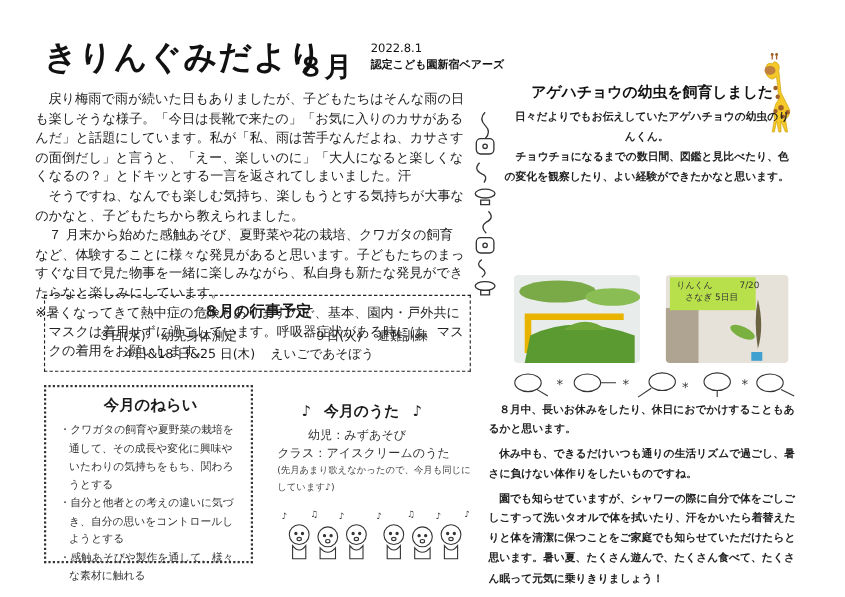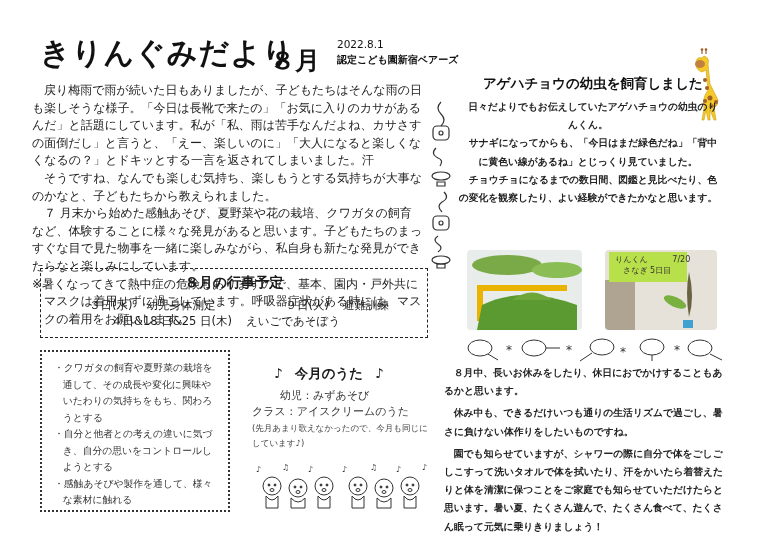--- a/index.html
+++ b/index.html
@@ -87,20 +87,21 @@
     <span class="ev-date">９日(火)</span>
     <span class="ev-name">避難訓練</span>
   </div>
   <div class="events-row r2">
     <span class="ev-date">４日&amp;18 日&amp;25 日(木)</span>
     <span class="ev-name">えいごであそぼう</span>
   </div>
 </div>
 
 <div class="abs aim-box">
+  <div class="aim-title">今月のねらい</div>
   <ul class="aim-list">
     <li>・クワガタの飼育や夏野菜の栽培を通して、その成長や変化に興味やいたわりの気持ちをもち、関わろうとする</li>
     <li>・自分と他者との考えの違いに気づき、自分の思いをコントロールしようとする</li>
     <li>・感触あそびや製作を通して、様々な素材に触れる</li>
   </ul>
 </div>
 
 <div class="abs song-title">
   <span class="note">♪</span><span>今月のうた</span><span class="note">♪</span>
 </div>
@@ -197,21 +198,20 @@
       <circle cx="28" cy="56" r="2" fill="#a0602a"></circle>
     <circle cx="17" cy="55" r="2" fill="#a0602a"></circle>
       <circle cx="24" cy="60" r="1.8" fill="#a0602a"></circle>
     <path d="M14 8 v-4 M18 8 v-4" stroke="#a0602a" stroke-width="1.2"></path>
     <circle cx="14" cy="3.5" r="1.3" fill="#a0602a"></circle>
       <circle cx="18" cy="3.5" r="1.3" fill="#a0602a"></circle>
   </svg>
 </div>
 <div class="abs r-text">
   <p class="indent">日々だよりでもお伝えしていたアゲハチョウの幼虫のりんくん。</p>
-  <p class="indent">サナギになってからも、「今日はまだ緑色だね」「背中に黄色い線があるね」とじっくり見ていました。</p>
   <p class="indent">チョウチョになるまでの数日間、図鑑と見比べたり、色の変化を観察したり、よい経験ができたかなと思います。</p>
 </div>
 
 <div class="abs photo1">
   <svg width="115" height="80" viewBox="0 0 115 80">
     <rect width="115" height="80" fill="#e8ecea"></rect>
     <ellipse cx="40" cy="15" rx="35" ry="10" fill="#7aaa48"></ellipse>
     <ellipse cx="90" cy="20" rx="25" ry="8" fill="#8bbd55"></ellipse>
     <path d="M10 35 h90 v6 h-84 v30 h-6z" fill="#e8b400"></path>
     <path d="M15 55 q40 -20 95 0 v25 h-100z" fill="#5a9a30"></path>

